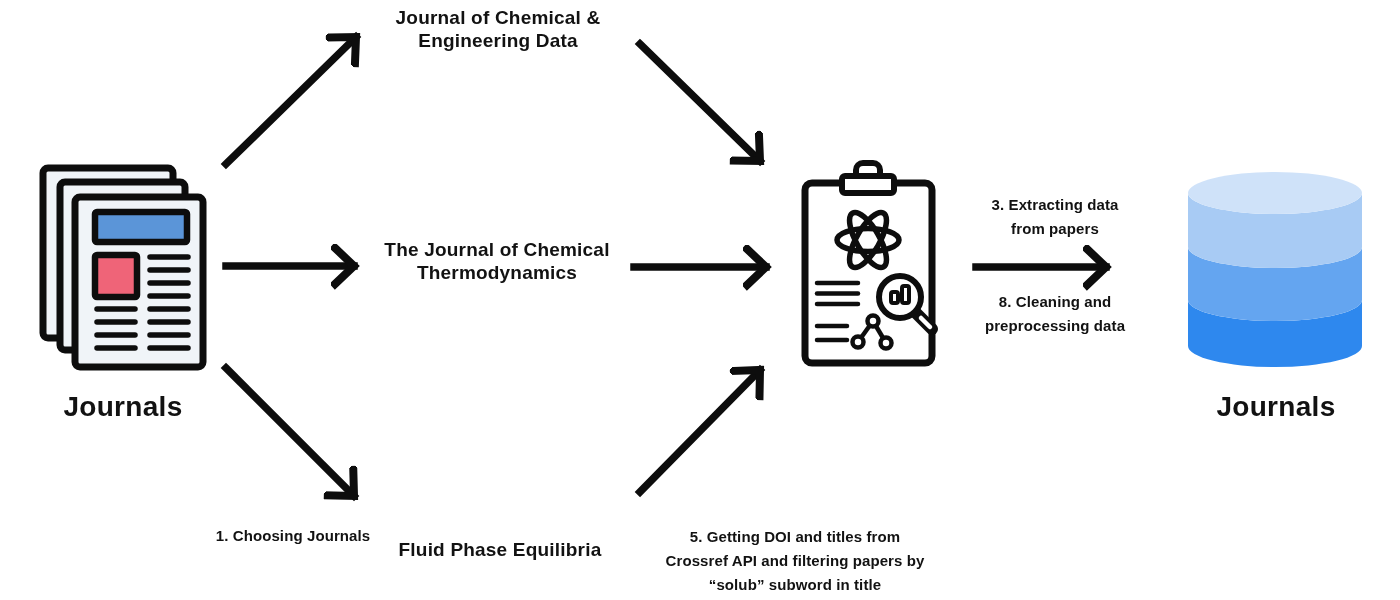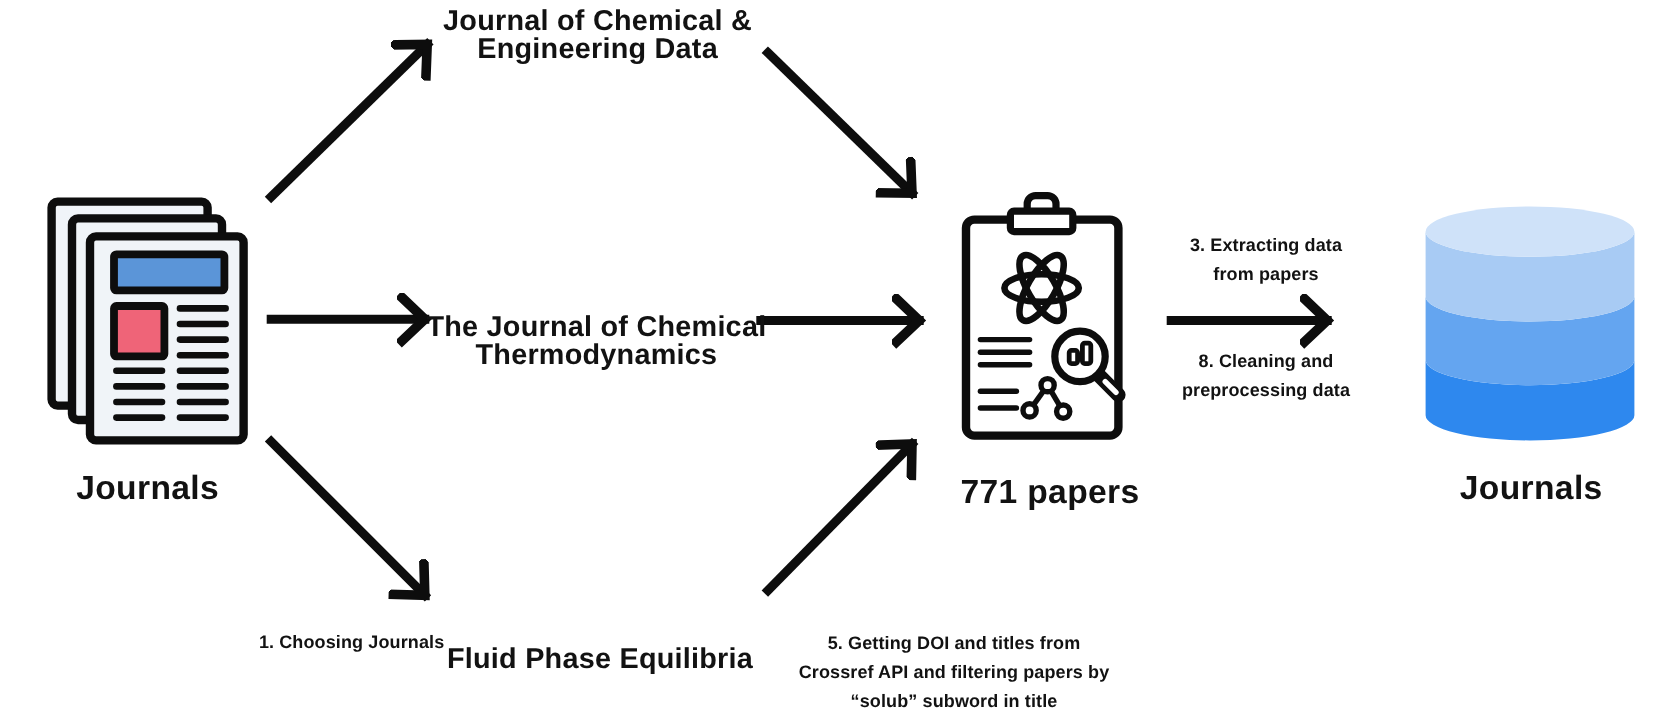--- a/index.html
+++ b/index.html
@@ -5,21 +5,21 @@
   html,body{margin:0;padding:0;background:#ffffff;}
   .stage{
     position:relative;width:1400px;height:600px;background:#ffffff;overflow:hidden;
     font-family:"Liberation Sans","DejaVu Sans",sans-serif;color:#111111;
   }
   .layer{position:absolute;left:0;top:0;}
   .label{
     position:absolute;font-weight:bold;text-align:center;white-space:pre-line;
     color:#121212;
   }
-  .label-journal{font-size:24px;line-height:23px;letter-spacing:0.2px;}
+  .label-journal{font-size:19px;line-height:23px;letter-spacing:0.2px;}
   .label-note{font-size:15px;line-height:24px;letter-spacing:0.1px;}
   .label-big{font-size:28px;line-height:38px;letter-spacing:0.3px;}
   svg{display:block;}
   .icon{position:absolute;}
 </style>
 </head>
 <body>
 
 <div class="stage">
 
@@ -101,34 +101,33 @@
     <path d="M3,79 A87,21 0 0 0 177,79 L177,132 A87,21 0 0 1 3,132 Z" fill="#64a5f0"></path>
     <path d="M3,25 A87,21 0 0 0 177,25 L177,79 A87,21 0 0 1 3,79 Z" fill="#a8cbf4"></path>
     <ellipse cx="90" cy="25" rx="87" ry="21" fill="#cfe2f9"></ellipse>
   </svg>
 
   <div class="label label-big" style="left:23px;top:388px;width:200px;">Journals</div>
 
   <div class="label label-journal" style="left:338px;top:6px;width:320px;">Journal of Chemical &amp;
 Engineering Data</div>
 
-  <div class="label label-journal" style="left:337px;top:238px;width:320px;margin-top:23px;">The Journal of Chemical
+  <div class="label label-journal" style="left:337px;top:238px;width:320px;">The Journal of Chemical
 Thermodynamics</div>
 
   <div class="label label-journal" style="left:340px;top:495px;width:320px;margin-top:43px;">Fluid Phase Equilibria</div>
 
   <div class="label label-note" style="left:133px;top:524px;width:320px;">1. Choosing Journals</div>
 
   <div class="label label-note" style="left:595px;top:525px;width:400px;">5. Getting DOI and titles from
 Crossref API and filtering papers by
 “solub” subword in title</div>
 
   <div class="label label-note" style="left:955px;top:193px;width:200px;">3. Extracting data
 from papers</div>
 
   <div class="label label-note" style="left:945px;top:290px;width:220px;">8. Cleaning and
 preprocessing data</div>
 
-  <div class="label label-big" style="left:775px;top:391px;width:200px;">771 papers</div>
 
   <div class="label label-big" style="left:1176px;top:388px;width:200px;">Journals</div>
 
 </div>
 
 </body></html>

